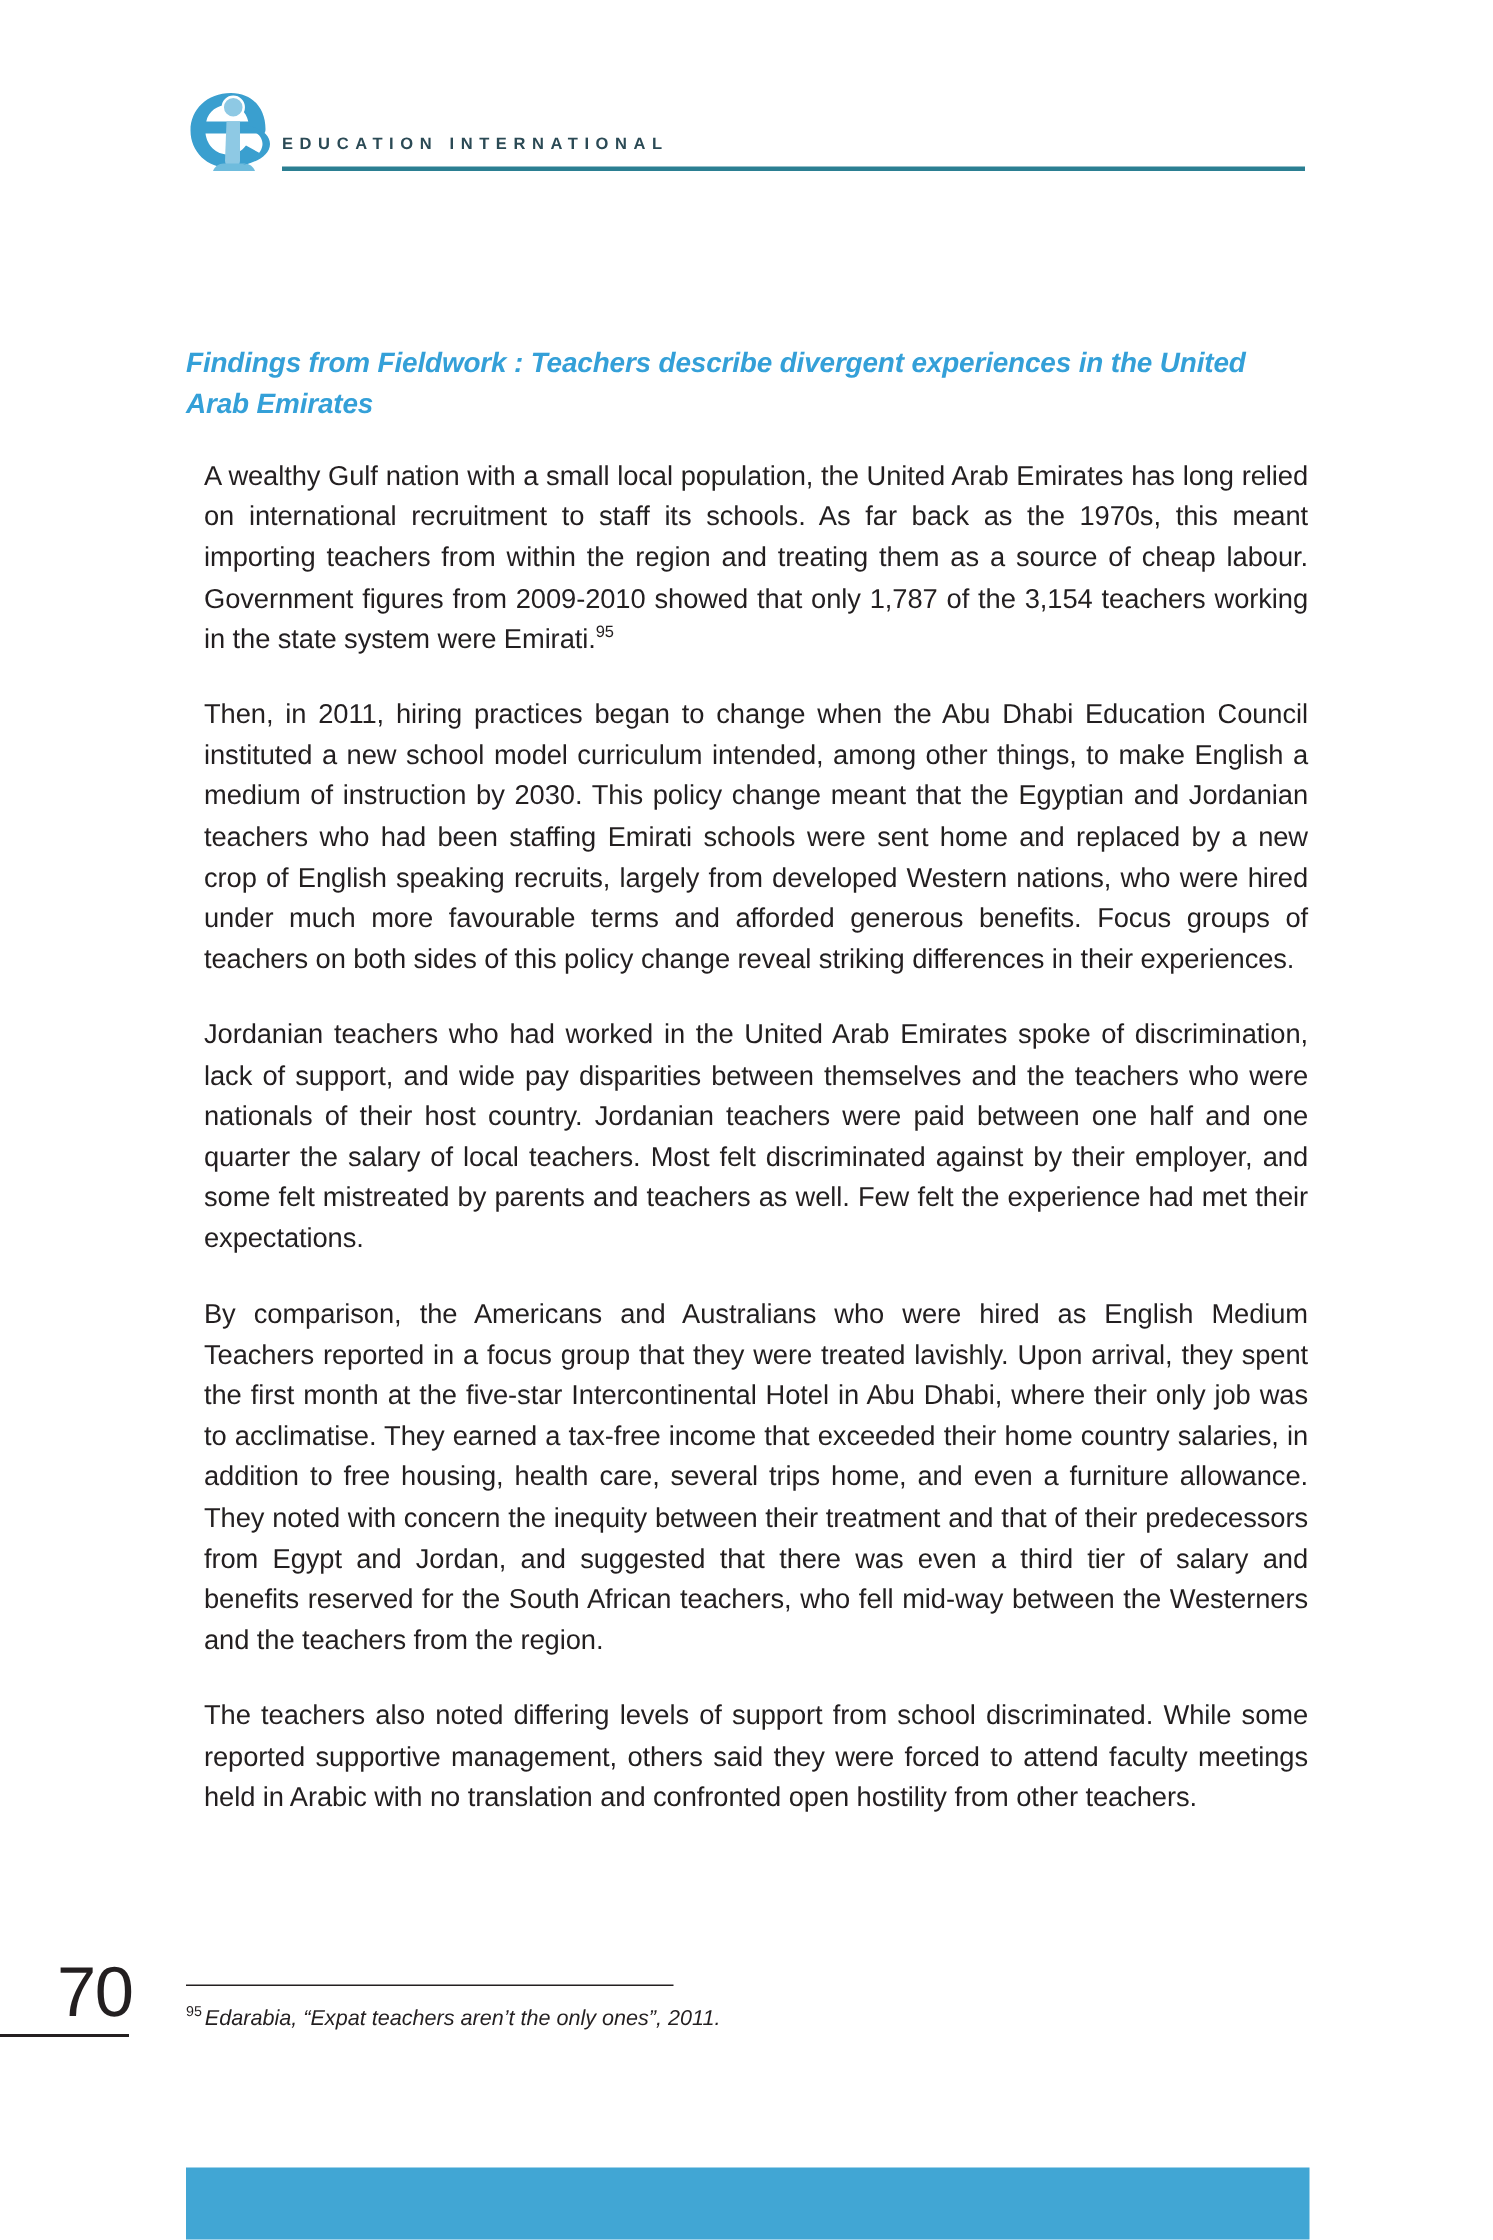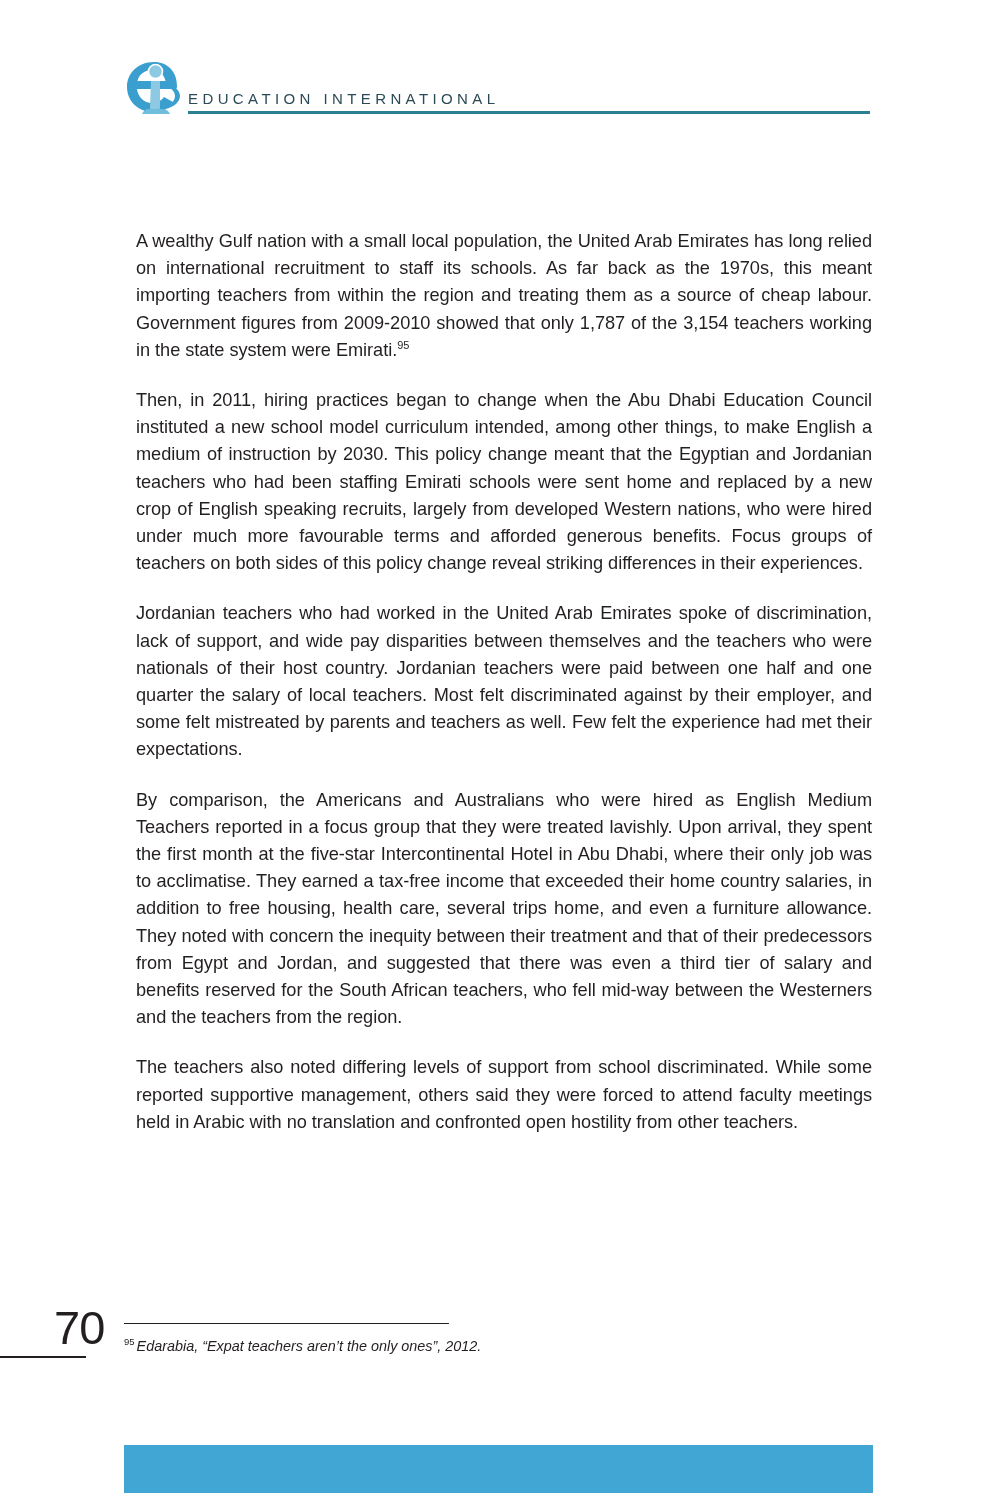--- a/index.html
+++ b/index.html
@@ -30,24 +30,24 @@
     top: 57px;
     width: 62px;
     height: 62px;
   }
   .logo-mark svg { display: block; }
 
   .brand-name {
     position: absolute;
     left: 188px;
     top: 90px;
-    font-size: 15px;
+    font-size: 11px;
     letter-spacing: 4.4px;
     color: #2b4a55;
-    font-weight: 400;
+    font-weight: 700;
     white-space: nowrap;
   }
   .header-rule {
     position: absolute;
     left: 188px;
     top: 111px;
     width: 682px;
     height: 2.5px;
     background: #2b7f92;
   }
@@ -82,21 +82,21 @@
 
   sup.fn-ref {
     font-size: 11px;
     vertical-align: super;
     line-height: 0;
   }
 
   
   .page-number {
     position: absolute;
-    left: 54px;
+    left: 38px;
     top: 1302px;
     font-size: 47px;
     line-height: 52px;
     color: #231f20;
     font-weight: 400;
     letter-spacing: -1px;
   }
   .page-number-rule {
     position: absolute;
     left: 0;
@@ -163,32 +163,33 @@
     </svg>
   </div>
 
   <div class="brand-name">EDUCATION INTERNATIONAL</div>
 
   <div class="header-rule"></div>
 </div>
 
 <div class="content">
 
+  <h2 class="section-title">Findings from Fieldwork : Teachers describe divergent experiences in the United Arab Emirates</h2>
 
   <p class="body-text"><span>A wealthy Gulf nation with a small local population, the United Arab Emirates has long relied on international recruitment to staff its schools.  As far back as the 1970s, this meant importing teachers from within the region and treating them as a source of cheap labour.  Government figures from 2009-2010 showed that only 1,787 of the 3,154 teachers working in the state system were Emirati.</span><sup class="fn-ref">95</sup></p>
 
   <p class="body-text">Then, in 2011, hiring practices began to change when the Abu Dhabi Education Council instituted a new school model curriculum intended, among other things, to make English a medium of instruction by 2030.  This policy change meant that the Egyptian and Jordanian teachers who had been staffing Emirati schools were sent home and replaced by a new crop of English speaking recruits, largely from developed Western nations, who were hired under much more favourable terms and afforded generous benefits.  Focus groups of teachers on both sides of this policy change reveal striking differences in their experiences.</p>
 
   <p class="body-text">Jordanian teachers who had worked in the United Arab Emirates spoke of discrimination, lack of support, and wide pay disparities between themselves and the teachers who were nationals of their host country.  Jordanian teachers were paid between one half and one quarter the salary of local teachers.  Most felt discriminated against by their employer, and some felt mistreated by parents and teachers as well.  Few felt the experience had met their expectations.</p>
 
   <p class="body-text">By comparison, the Americans and Australians who were hired as English Medium Teachers reported in a focus group that they were treated lavishly.  Upon arrival, they spent the first month at the five-star Intercontinental Hotel in Abu Dhabi, where their only job was to acclimatise.  They earned a tax-free income that exceeded their home country salaries, in addition to free housing, health care, several trips home, and even a furniture allowance.  They noted with concern the inequity between their treatment and that of their predecessors from Egypt and Jordan, and suggested that there was even a third tier of salary and benefits reserved for the South African teachers, who fell mid-way between the Westerners and the teachers from the region.</p>
 
   <p class="body-text">The teachers also noted differing levels of support from school discriminated.  While some reported supportive management, others said they were forced to attend faculty meetings held in Arabic with no translation and confronted open hostility from other teachers.</p>
 
 </div>
 
 <div class="page-number">70</div>
 <div class="page-number-rule"></div>
 
 <div class="footnote-rule"></div>
-<div class="footnote"><sup>95</sup><span>Edarabia, “Expat teachers aren’t the only ones”, 2012.</span></div>
+<div class="footnote"><sup>95</sup><span>Edarabia, “Expat teachers aren’t the only ones”, 2011.</span></div>
 
 <div class="bottom-band"></div>
 
 </body></html>

